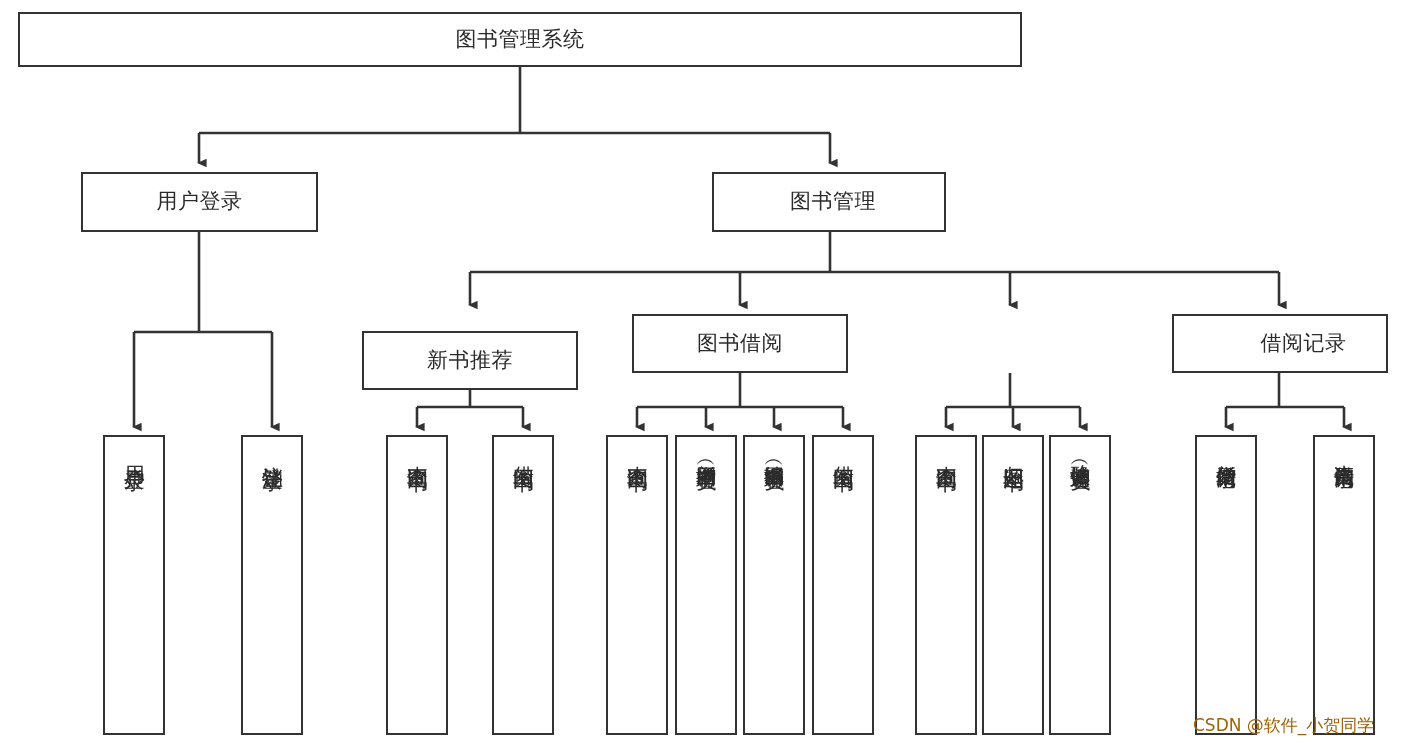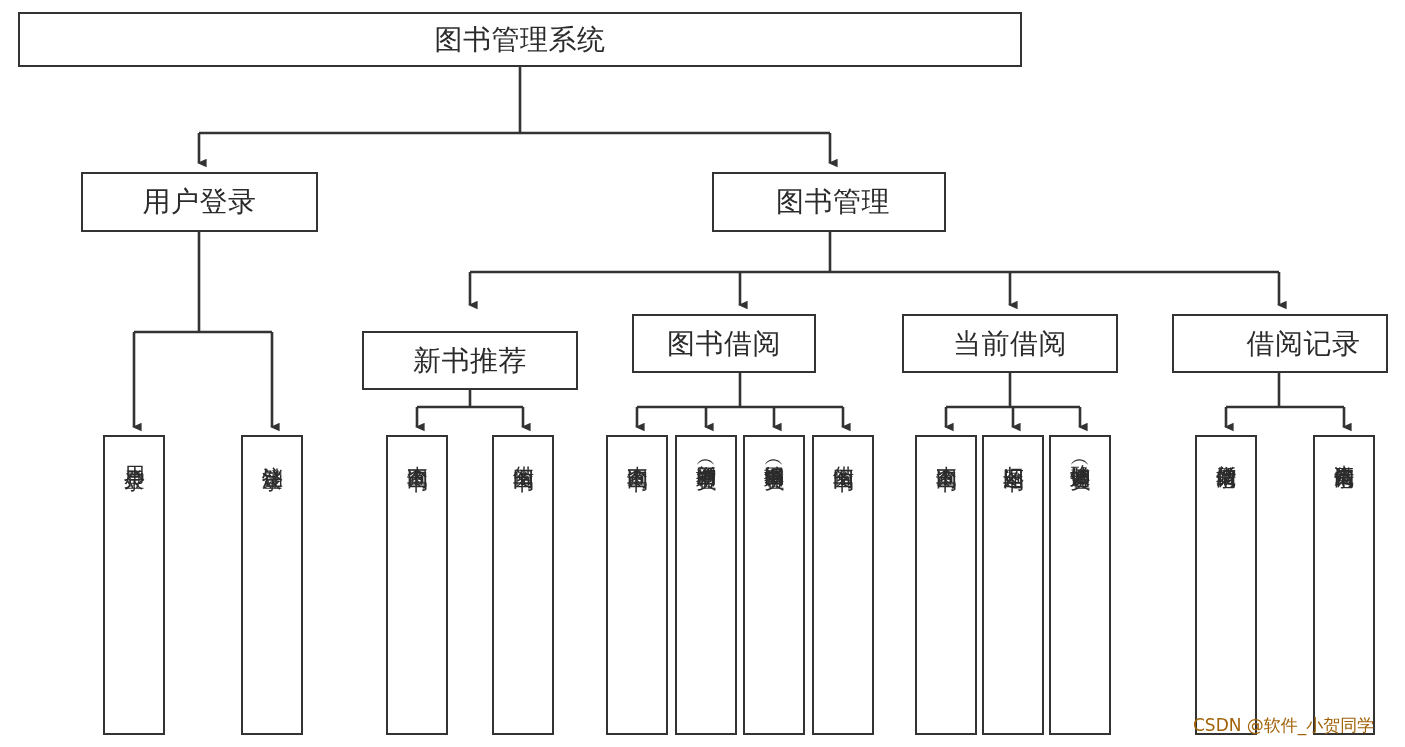--- a/index.html
+++ b/index.html
@@ -35,21 +35,21 @@
     color: #2b2b2b;
     z-index: 2;
   }
   .node .label {
     display: block;
     text-align: center;
     letter-spacing: 0.5px;
   }
   .node.horiz .label {
     writing-mode: horizontal-tb;
-    font-size: 28px;
+    font-size: 21px;
     line-height: 1.2;
   }
   .node.vert {
     align-items: flex-start;
     justify-content: center;
     padding-top: 12px;
   }
   .node.vert .label {
     writing-mode: vertical-rl;
     text-orientation: upright;
@@ -136,25 +136,22 @@
   <div class="node horiz" style="left:81px; top:172px; width:237px; height:60px;">
     <span class="label">用户登录</span>
   </div>
   <div class="node horiz" style="left:712px; top:172px; width:234px; height:60px;padding-left:8px;">
     <span class="label">图书管理</span>
   </div>
 
   <div class="node horiz" style="left:362px; top:314px; width:216px; height:59px;margin-top:17px;">
     <span class="label">新书推荐</span>
   </div>
-  <div class="node horiz" style="left:632px; top:314px; width:184px; height:59px;">
+  <div class="node horiz" style="left:632px; top:314px; width:216px; height:59px;">
     <span class="label">图书借阅</span>
-  </div>
-  <div class="node horiz" style="left:902px; top:314px; width:216px; height:59px;">
-    <span class="label">当前借阅</span>
   </div>
   <div class="node horiz" style="left:1172px; top:314px; width:216px; height:59px;padding-left:47px;">
     <span class="label">借阅记录</span>
   </div>
 
   <div class="node vert" style="left:103px; top:435px; width:62px; height:300px;">
     <span class="label">用户登录</span>
   </div>
   <div class="node vert" style="left:241px; top:435px; width:62px; height:300px;">
     <span class="label">注销登录</span>

